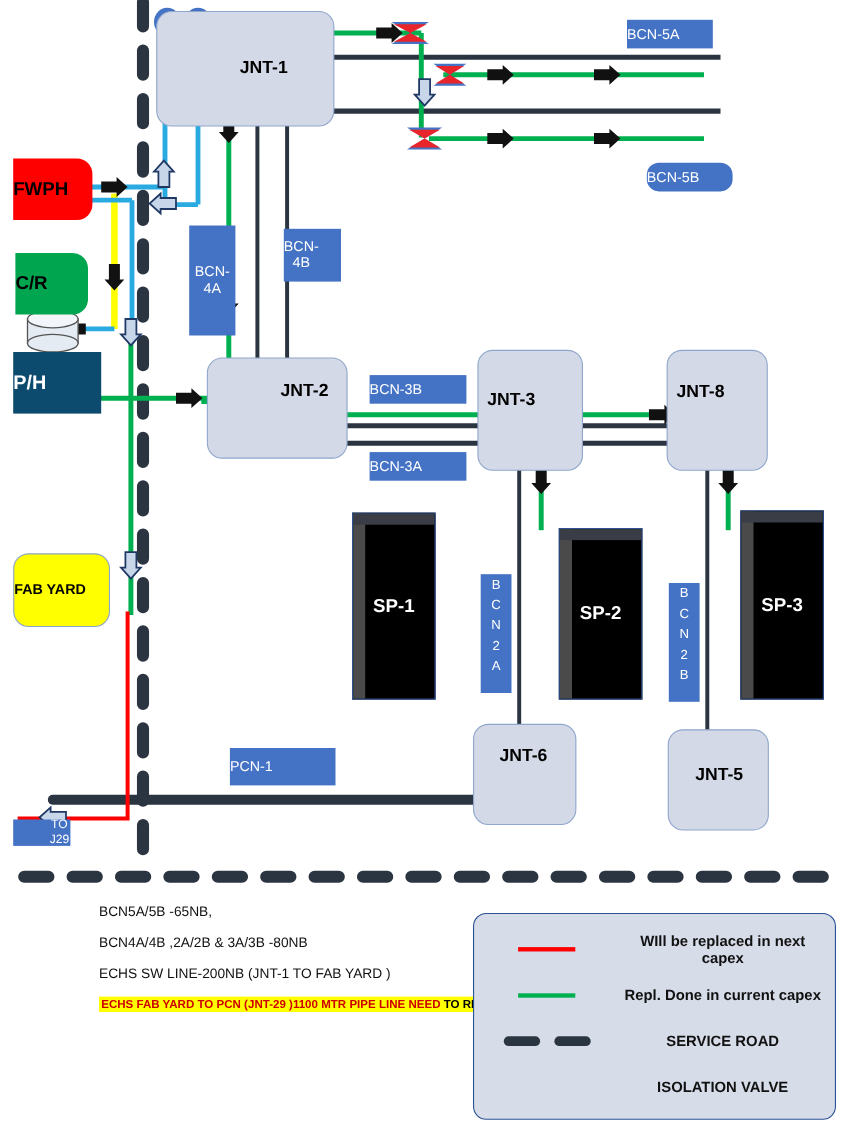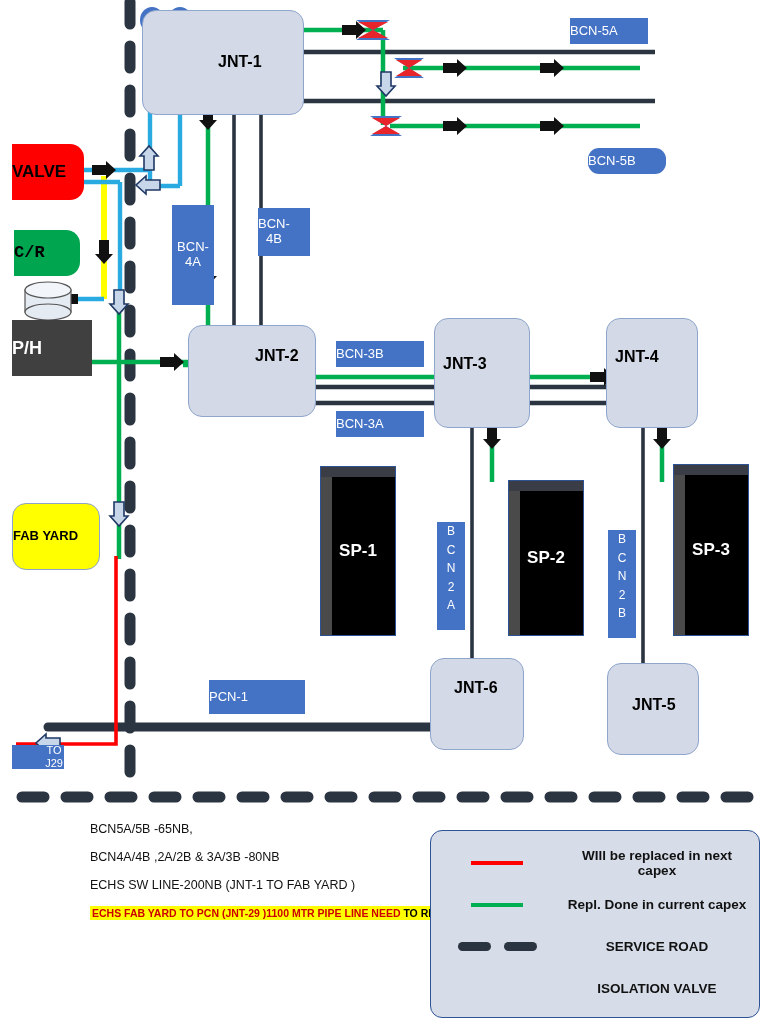--- a/index.html
+++ b/index.html
@@ -39,21 +39,21 @@
     background: #FF0000;
     border-radius: 0 14px 14px 0;
     font-size: 17px;
   }
   .fac-green {
     background: #00A550;
     border-radius: 0 14px 14px 0;
     font-size: 17px;
   }
   .fac-blue {
-    background: #404040;
+    background: #0c4a6e;
     font-size: 18px;
     color: #ffffff;
   }
   .fac-yellow {
     background: #FFFF00;
     border: 1.5px solid #8BA4C9;
     font-size: 13px;
     font-weight: bold;
   }
   
@@ -404,33 +404,33 @@
   <div class="jnt" style="position:absolute; left:142px; top:10px; width:162px; height:105px;"></div>
   <div class="jnt-label" style="left:218px; top:53px;">JNT-1</div>
 
   <div class="jnt" style="position:absolute; left:188px; top:325px; width:128px; height:92px;"></div>
   <div class="jnt-label" style="left:255px; top:347px;">JNT-2</div>
 
   <div class="jnt" style="position:absolute; left:434px; top:318px; width:96px; height:110px;"></div>
   <div class="jnt-label" style="left:443px; top:355px;">JNT-3</div>
 
   <div class="jnt" style="position:absolute; left:606px; top:318px; width:92px; height:110px;"></div>
-  <div class="jnt-label" style="left:615px; top:348px;">JNT-4</div>
+  <div class="jnt-label" style="left:615px; top:348px;">JNT-8</div>
 
   <div class="jnt" style="position:absolute; left:430px; top:658px; width:94px; height:92px;"></div>
   <div class="jnt-label" style="left:454px; top:679px;">JNT-6</div>
 
   <div class="jnt" style="position:absolute; left:607px; top:663px; width:92px; height:92px;"></div>
   <div class="jnt-label" style="left:632px; top:696px;">JNT-5</div>
 
   <div class="lbl fac fac-red" style="left:12px; top:144px; width:72px; height:56px;">
-    <span>VALVE</span>
-  </div>
-
-  <div class="lbl fac fac-green" style="left:14px; top:230px; width:66px; height:46px;font-family:Liberation Mono, monospace;">
+    <span>FWPH</span>
+  </div>
+
+  <div class="lbl fac fac-green" style="left:14px; top:230px; width:66px; height:56px;">
     <span>C/R</span>
   </div>
 
   <div class="lbl fac fac-blue" style="left:12px; top:320px; width:80px; height:56px;">
     <span>P/H</span>
   </div>
 
   <div class="lbl fac fac-yellow" style="left:12px; top:503px; width:88px; height:67px;border-radius:14px;">
     <span>FAB YARD</span>
   </div>

